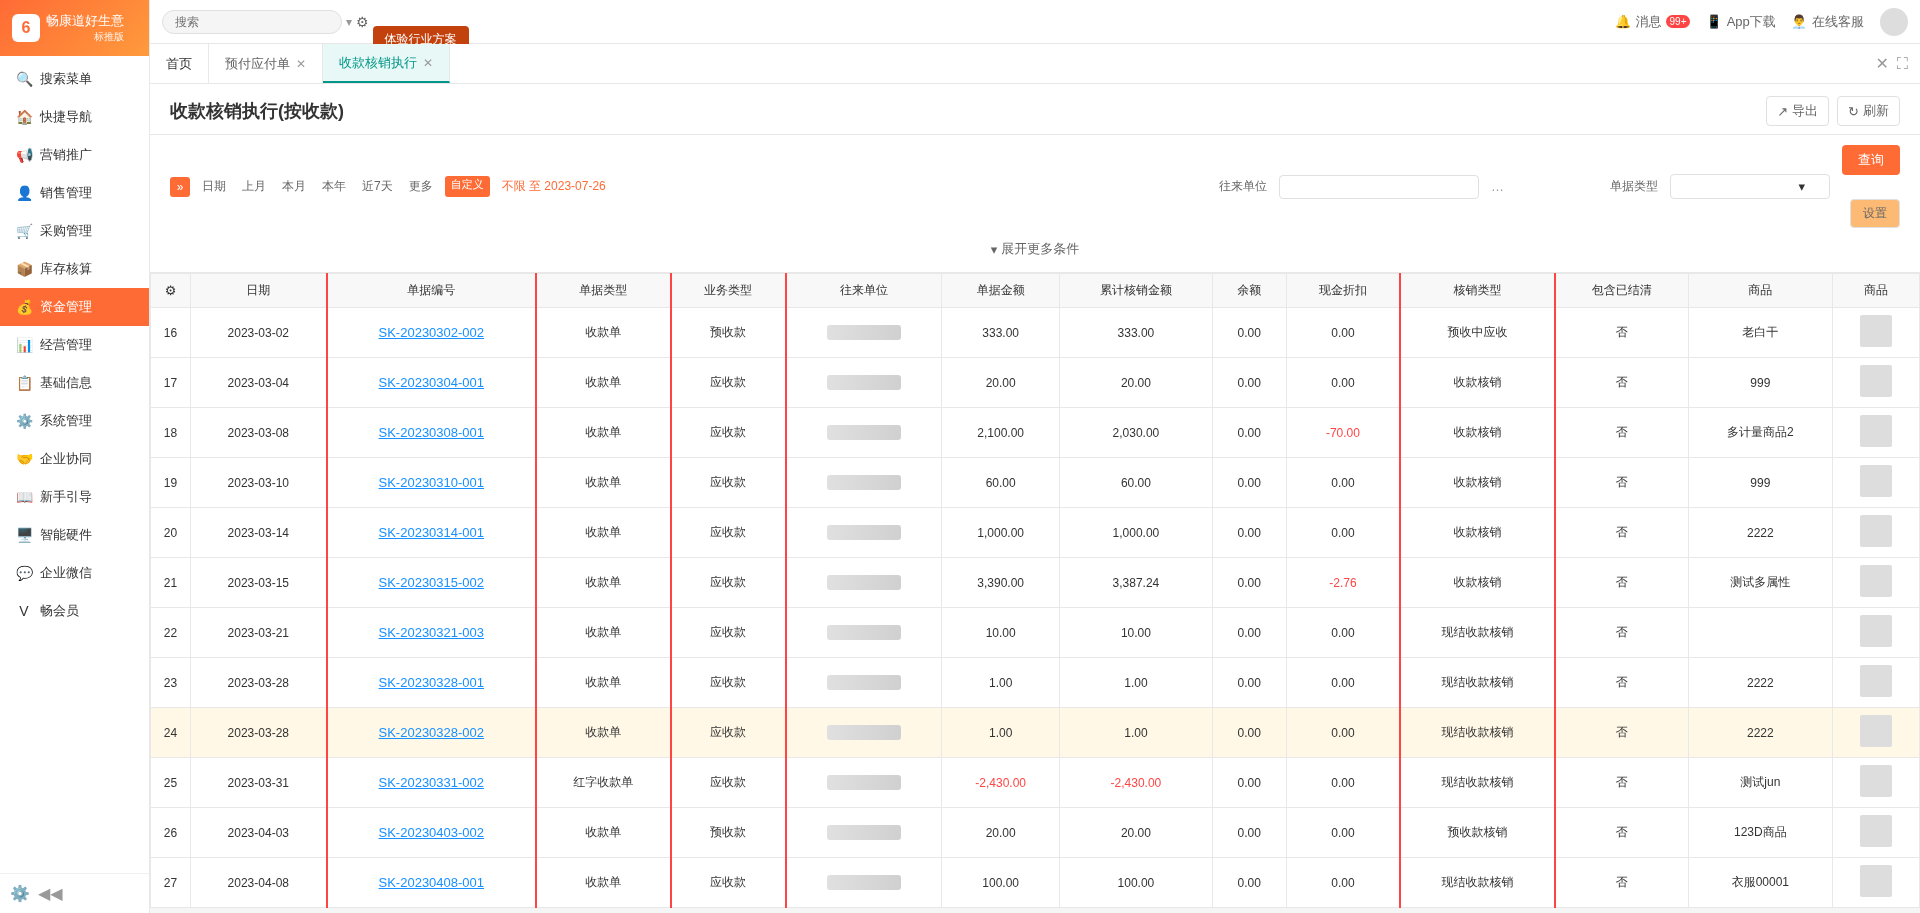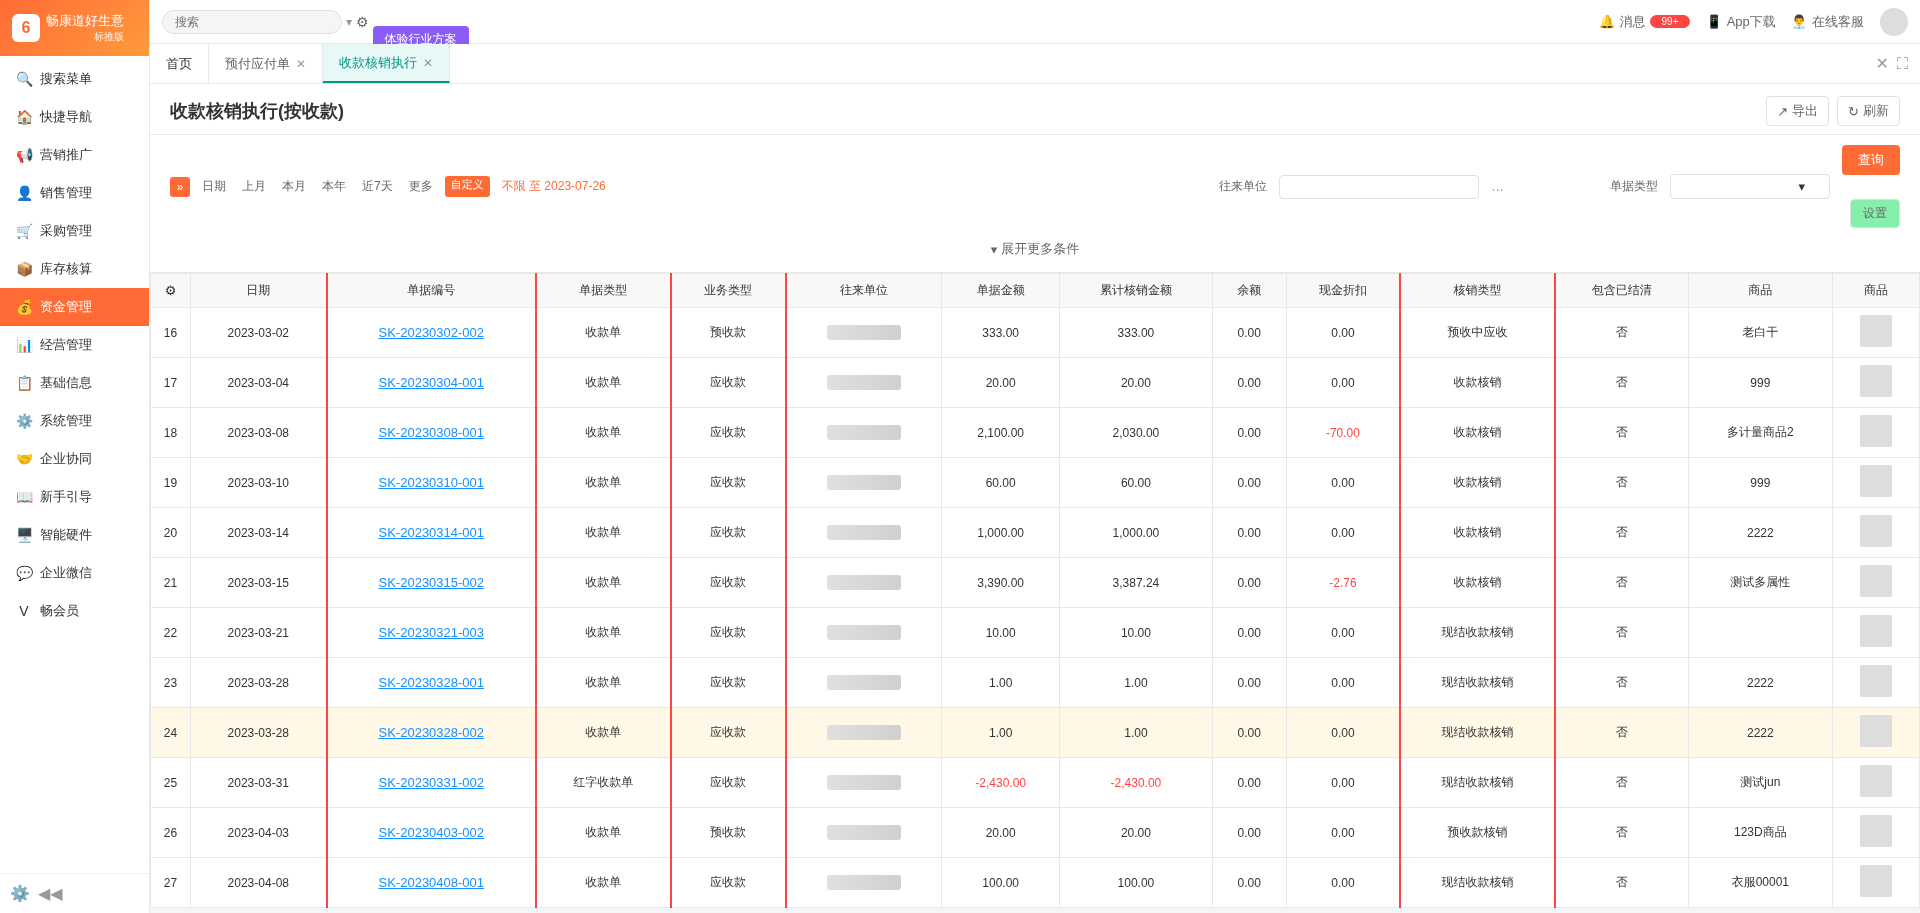--- a/index.html
+++ b/index.html
@@ -57,26 +57,26 @@
       display: flex; align-items: center; gap: 4px;
       flex: 1;
     }
     .topbar-input {
       background: #f5f5f5; border: 1px solid #e0e0e0; border-radius: 16px;
       padding: 4px 12px; width: 180px; color: #999; font-size: 12px;
     }
     .topbar-chevron { color: #999; font-size: 12px; cursor: pointer; }
     .topbar-gear { color: #666; cursor: pointer; font-size: 14px; }
     .topbar-solution-btn {
-      background: #8b5cf6; color: #fff; border: none; border-radius: 4px;
+      background: #c2410c; color: #fff; border: none; border-radius: 4px;
       padding: 5px 12px; cursor: pointer; font-size: 12px; margin-top: 36px;
     }
     .topbar-right { display: flex; align-items: center; gap: 16px; margin-left: auto; }
     .topbar-msg { display: flex; align-items: center; gap: 4px; color: #666; font-size: 12px; cursor: pointer; position: relative; }
-    .badge { background: #ff4444; color: #fff; border-radius: 8px; padding: 1px 12px; font-size: 10px; }
+    .badge { background: #ff4444; color: #fff; border-radius: 8px; padding: 1px 4px; font-size: 10px; }
     .topbar-app, .topbar-support { display: flex; align-items: center; gap: 4px; color: #666; font-size: 12px; cursor: pointer; }
     .topbar-avatar { width: 28px; height: 28px; background: #ddd; border-radius: 50%; }
 
     
     .tabbar {
       background: #fff;
       height: 40px;
       display: flex; align-items: stretch;
       border-bottom: 1px solid #e8e8e8;
       padding: 0 0 0 0;
@@ -147,21 +147,21 @@
       border: 1px solid #e0e0e0; border-radius: 4px;
       padding: 4px 24px 4px 8px; font-size: 12px; color: #333;
       background: #fff; min-width: 160px; position: relative;
       display: flex; align-items: center; justify-content: space-between;
     }
     .btn-query {
       background: #ff6b35; color: #fff; border: none; border-radius: 4px;
       padding: 6px 16px; cursor: pointer; font-size: 13px;
     }
     .btn-settings {
-      background: #86efac; color: #666; border: 1px solid #e0e0e0; border-radius: 4px;
+      background: #fdba74; color: #666; border: 1px solid #e0e0e0; border-radius: 4px;
       padding: 5px 12px; cursor: pointer; font-size: 12px; margin-top: 4px;
     }
     .filter-expand {
       display: flex; align-items: center; gap: 4px;
       color: #666; font-size: 12px; cursor: pointer;
       justify-content: center; padding: 4px;
     }
 
     
     .table-container { flex: 1; overflow: auto; padding: 0 0 0 0; }

